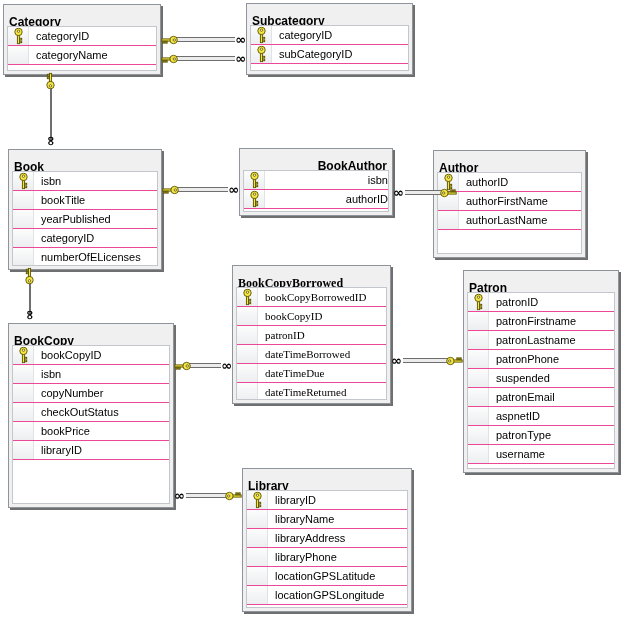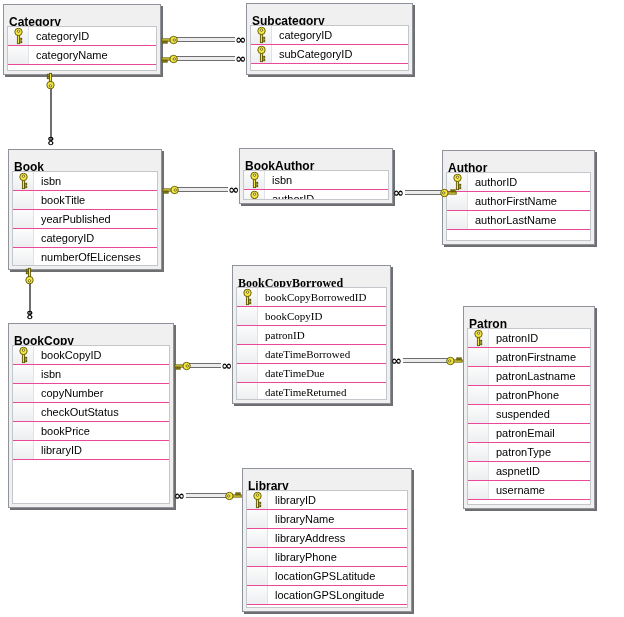--- a/index.html
+++ b/index.html
@@ -178,21 +178,21 @@
         <div class="field-row">
           <div class="row-hdr"></div>
           <div class="fname">categoryID</div>
         </div>
         <div class="field-row">
           <div class="row-hdr"></div>
           <div class="fname">numberOfELicenses</div>
         </div>
       </div>
     </div>
-    <div class="entity" style="left: 239px; top: 148px; width: 154px; height: 56px;">
+    <div class="entity" style="left: 239px; top: 148px; width: 154px; height: 68px; text-align: right;">
       <div class="entity-title">BookAuthor</div>
       <div class="entity-grid">
         <div class="field-row">
           <div class="row-hdr">
             <svg class="rot-90" width="17" height="10" viewBox="0 0 17 10">
               <g stroke="#5a5200" stroke-width="0.9" fill="#f5e642">
                 <rect x="0.8" y="3.9" width="8.5" height="2.2"></rect>
                 <rect x="1.8" y="6.1" width="1.6" height="2.1"></rect>
                 <rect x="4.6" y="6.1" width="1.6" height="2.1"></rect>
                 <circle cx="12.6" cy="5" r="3.7"></circle>
@@ -211,21 +211,21 @@
                 <rect x="4.6" y="6.1" width="1.6" height="2.1"></rect>
                 <circle cx="12.6" cy="5" r="3.7"></circle>
               </g>
               <circle cx="13.3" cy="5" r="1.2" fill="#fdfbd0" stroke="#5a5200" stroke-width="0.8"></circle>
             </svg>
           </div>
           <div class="fname">authorID</div>
         </div>
       </div>
     </div>
-    <div class="entity" style="left: 442px; top: 150px; width: 153px; height: 95px;">
+    <div class="entity" style="left: 433px; top: 150px; width: 153px; height: 108px;">
       <div class="entity-title">Author</div>
       <div class="entity-grid">
         <div class="field-row">
           <div class="row-hdr">
             <svg class="rot-90" width="17" height="10" viewBox="0 0 17 10">
               <g stroke="#5a5200" stroke-width="0.9" fill="#f5e642">
                 <rect x="0.8" y="3.9" width="8.5" height="2.2"></rect>
                 <rect x="1.8" y="6.1" width="1.6" height="2.1"></rect>
                 <rect x="4.6" y="6.1" width="1.6" height="2.1"></rect>
                 <circle cx="12.6" cy="5" r="3.7"></circle>
@@ -277,21 +277,21 @@
         <div class="field-row">
           <div class="row-hdr"></div>
           <div class="fname">dateTimeDue</div>
         </div>
         <div class="field-row">
           <div class="row-hdr"></div>
           <div class="fname">dateTimeReturned</div>
         </div>
       </div>
     </div>
-    <div class="entity" style="left: 463px; top: 270px; width: 132px; height: 203px; margin-top: 36px;">
+    <div class="entity" style="left: 463px; top: 270px; width: 156px; height: 203px;">
       <div class="entity-title">Patron</div>
       <div class="entity-grid">
         <div class="field-row">
           <div class="row-hdr">
             <svg class="rot-90" width="17" height="10" viewBox="0 0 17 10">
               <g stroke="#5a5200" stroke-width="0.9" fill="#f5e642">
                 <rect x="0.8" y="3.9" width="8.5" height="2.2"></rect>
                 <rect x="1.8" y="6.1" width="1.6" height="2.1"></rect>
                 <rect x="4.6" y="6.1" width="1.6" height="2.1"></rect>
                 <circle cx="12.6" cy="5" r="3.7"></circle>
@@ -316,25 +316,25 @@
         <div class="field-row">
           <div class="row-hdr"></div>
           <div class="fname">suspended</div>
         </div>
         <div class="field-row">
           <div class="row-hdr"></div>
           <div class="fname">patronEmail</div>
         </div>
         <div class="field-row">
           <div class="row-hdr"></div>
+          <div class="fname">aspnetID</div>
+        </div>
+        <div class="field-row">
+          <div class="row-hdr"></div>
           <div class="fname">patronType</div>
-        </div>
-        <div class="field-row">
-          <div class="row-hdr"></div>
-          <div class="fname">aspnetID</div>
         </div>
         <div class="field-row">
           <div class="row-hdr"></div>
           <div class="fname">username</div>
         </div>
       </div>
     </div>
     <div class="entity" style="left: 8px; top: 323px; width: 166px; height: 185px;">
       <div class="entity-title">BookCopy</div>
       <div class="entity-grid">

